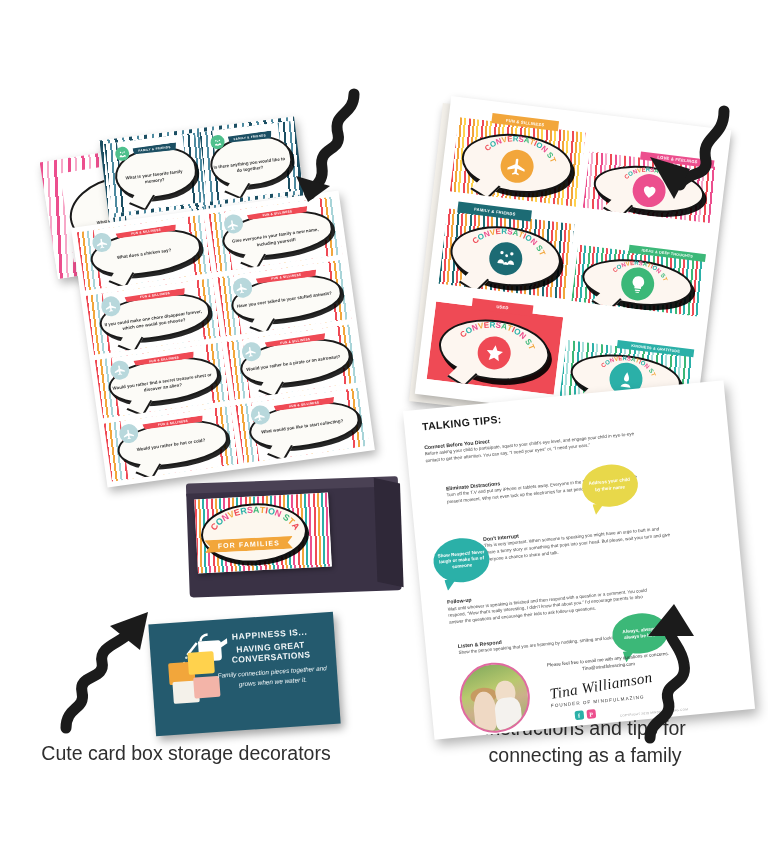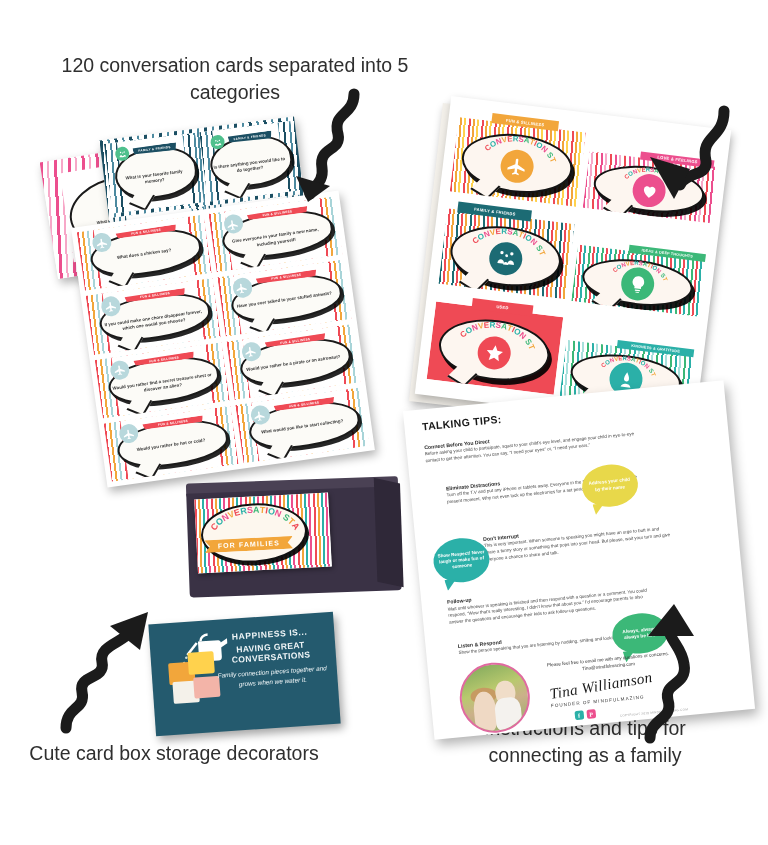--- a/index.html
+++ b/index.html
@@ -9,21 +9,21 @@
   }
   .stage{position:absolute;inset:0;}
 
   
   .caption{
     position:absolute;text-align:center;font-size:19.5px;line-height:1.38;
     color:#2f2f2f;font-family:"Liberation Sans",sans-serif;
   }
   #cap-cards{left:55px;top:52px;width:360px;}
   #cap-sep{left:455px;top:33px;width:300px;}
-  #cap-dec{left:24px;top:740px;width:300px;}
+  #cap-dec{left:36px;top:740px;width:300px;}
   #cap-tips{left:445px;top:715px;width:280px;}
 
   
   .arrow{position:absolute;}
   .arrow svg{display:block;overflow:visible;}
 
   
   .paper{position:absolute;background:#fff;box-shadow:2px 4px 9px rgba(0,0,0,.28);}
 
   
@@ -139,21 +139,20 @@
   .socials{position:absolute;display:flex;gap:3px;}
   .soc{width:9px;height:9px;border-radius:2px;display:flex;align-items:center;justify-content:center;
        color:#fff;font-size:6px;font-weight:800;font-family:"Liberation Serif",serif;}
   .footnote{position:absolute;font-size:3px;color:#999;letter-spacing:.3px;}
 </style>
 </head>
 <body>
 
 <div class="stage">
 
-  <div class="caption" id="cap-cards">120 conversation cards separated into 5 categories</div>
   <div class="caption" id="cap-dec">Cute card box storage decorators</div>
   <div class="caption" id="cap-tips">Instructions and tips for connecting as a family</div>
 
   <div class="qsheet" id="sheet-love" style="left:48px;top:150px;width:150px;height:118px;transform:rotate(-9deg);">
     <div class="stripes" style="background:repeating-linear-gradient(96deg,#ec4f8e 0 3px,#fff 3px 7px,#f7a8c8 7px 9px,#fff 9px 14px);"></div>
     <div style="position:absolute;left:12%;top:12%;right:12%;bottom:12%;background:#fff;"></div>
     <div class="bubble" style="left:14%;top:22%;width:74%;height:56%;"></div>
     <div class="caticon" style="left:46%;top:20%;width:17%;background:#f7c0d4;">
       <svg viewBox="0 0 24 24" fill="#fff">
           <path d="M12 20s-7-4.7-7-9.4A3.9 3.9 0 0 1 12 8a3.9 3.9 0 0 1 7 2.6C19 15.3 12 20 12 20z"></path>

